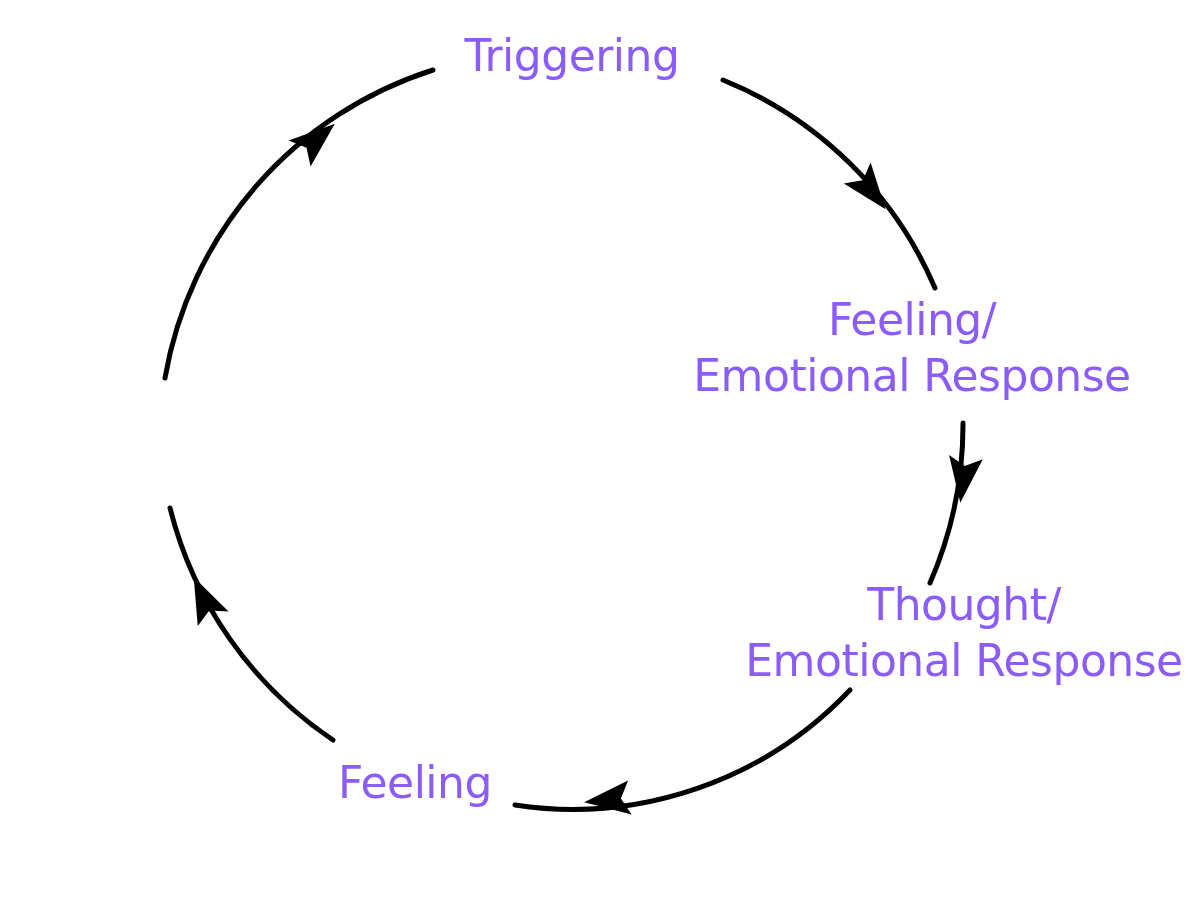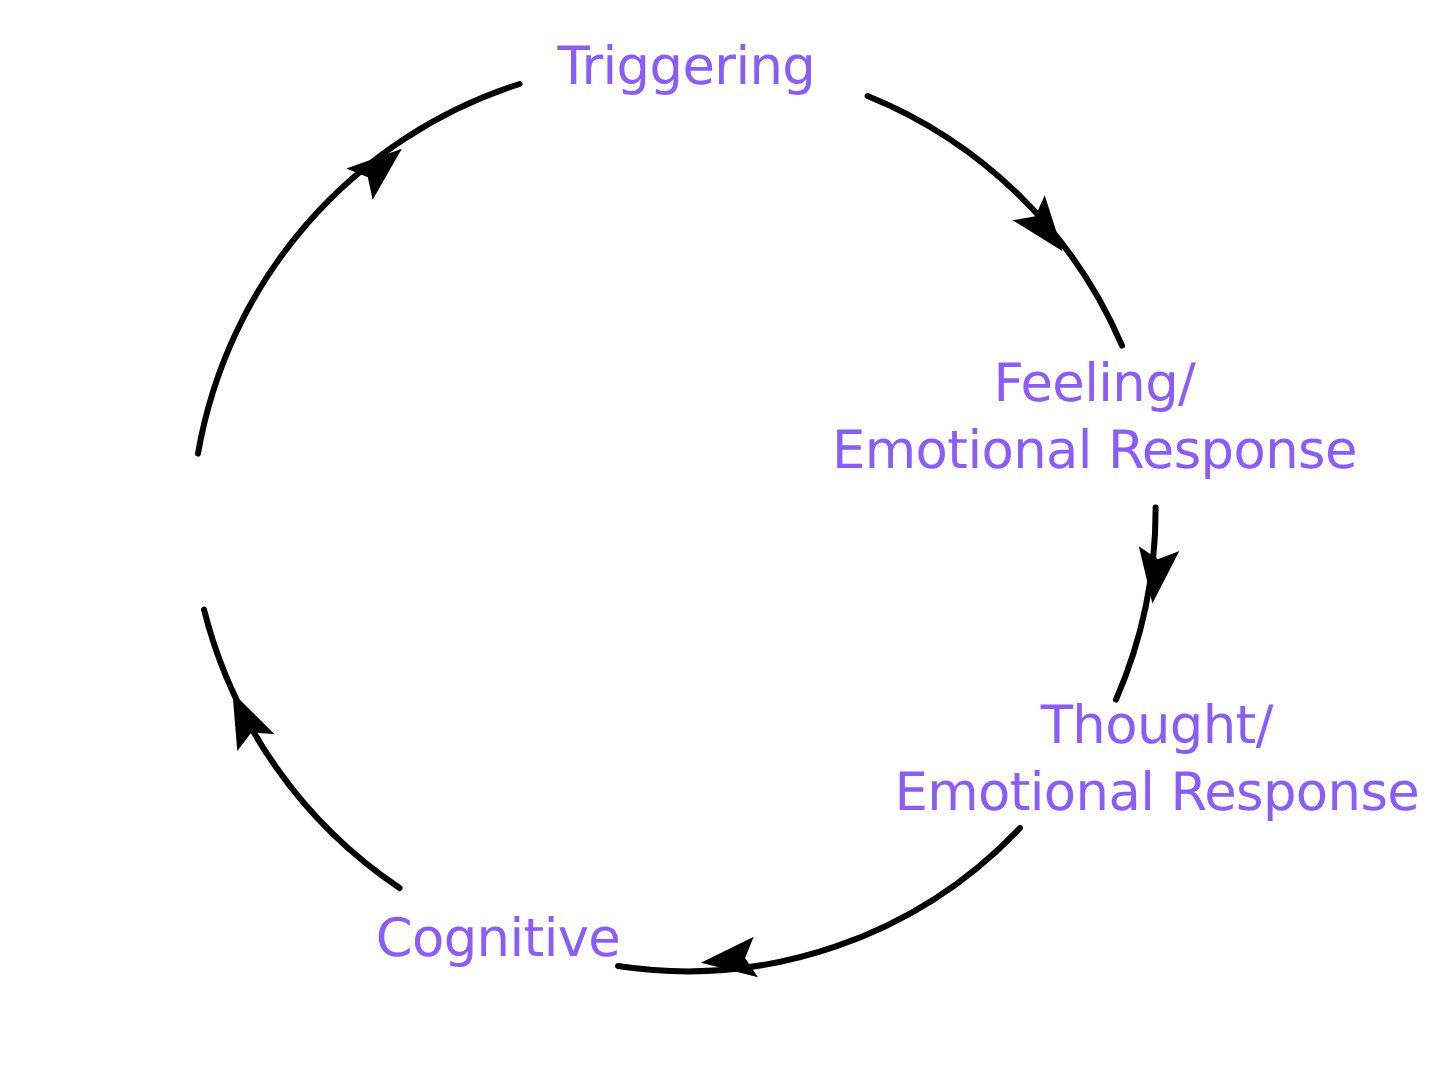--- a/index.html
+++ b/index.html
@@ -77,17 +77,17 @@
     <span>Feeling/</span>
     <span>Emotional Response</span>
   </div>
 
   <div class="node-label" style="left:952px; top:577px;margin-left:12px;">
     <span>Thought/</span>
     <span>Emotional Response</span>
   </div>
 
   <div class="node-label" style="left:415px; top:755px;">
-    <span>Cognitive</span>
+    <span>Feeling</span>
   </div>
 
 
 </div>
 
 </body></html>

